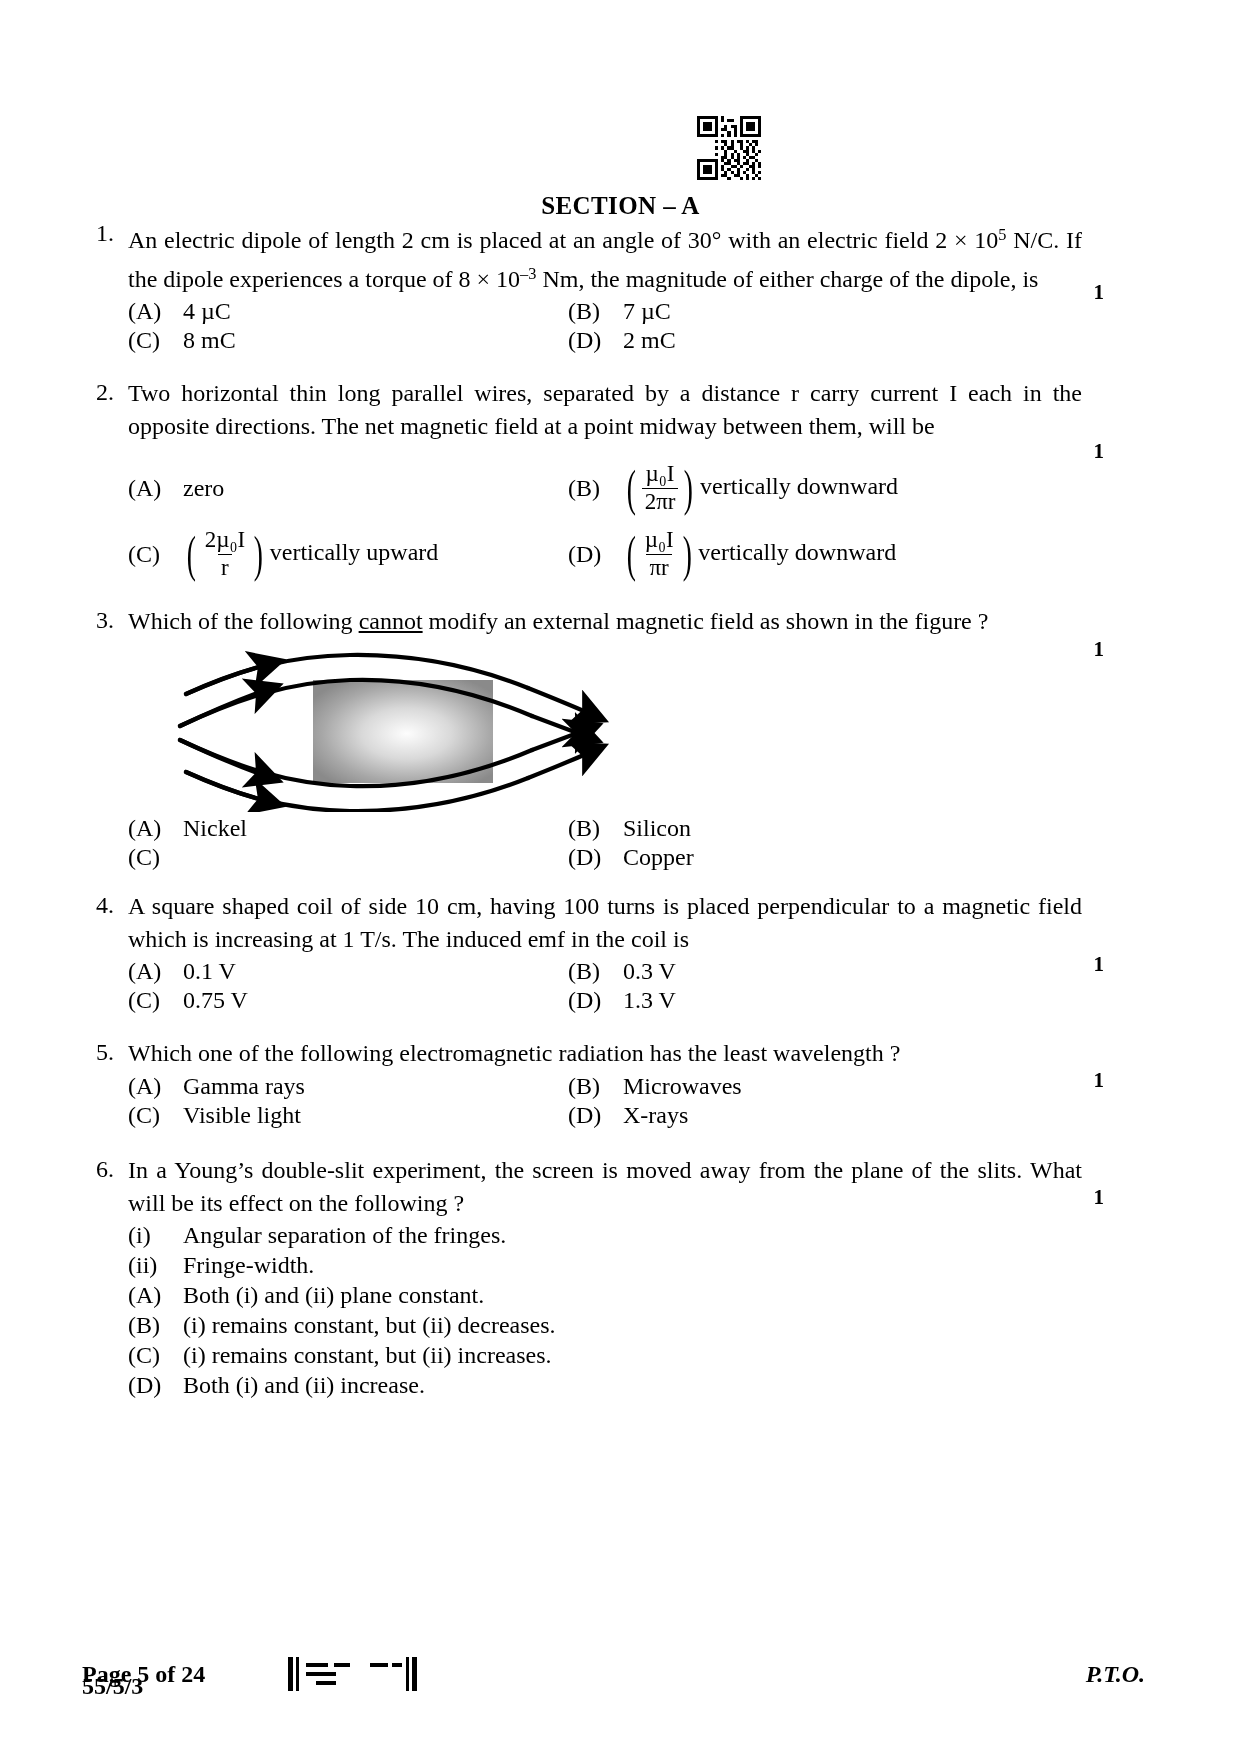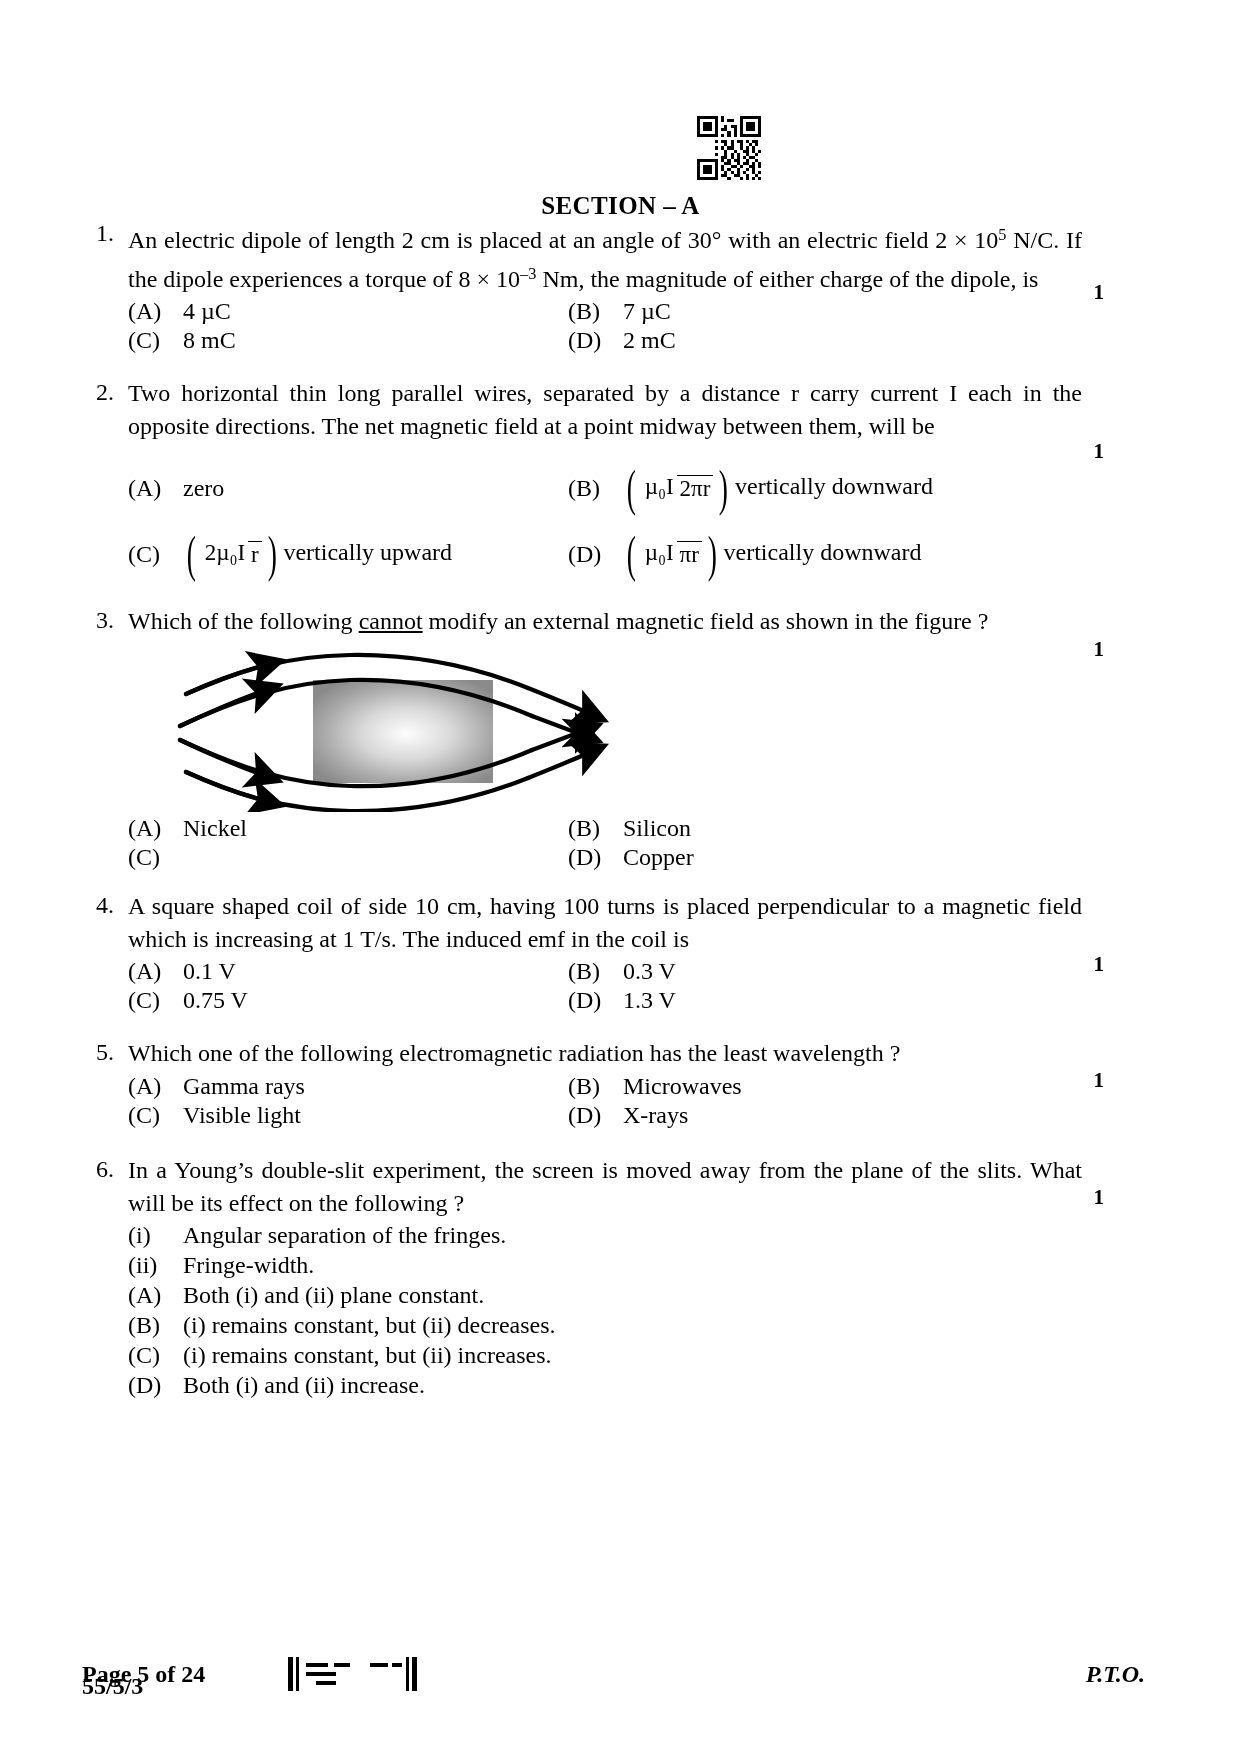--- a/index.html
+++ b/index.html
@@ -126,21 +126,21 @@
   }
   .paren {
     font-size: 50px;
     line-height: 0.85;
     font-weight: 300;
     transform: scaleX(0.55);
     display: inline-block;
   }
   .frac {
     display: inline-flex;
-    flex-direction: row;
+    flex-direction: column;
     align-items: center;
     vertical-align: middle;
     line-height: 1.08;
     padding: 0 2px;
   }
   .frac .num { padding: 0 3px 1px 3px; }
   .frac .den { padding: 1px 3px 0 3px; border-top: 1.4px solid #000; }
   .after-math { margin-left: 3px; }
   sup.mini { font-size: 0.68em; vertical-align: 0.5em; }
   .uline { text-decoration: underline; text-underline-offset: 2px; }

